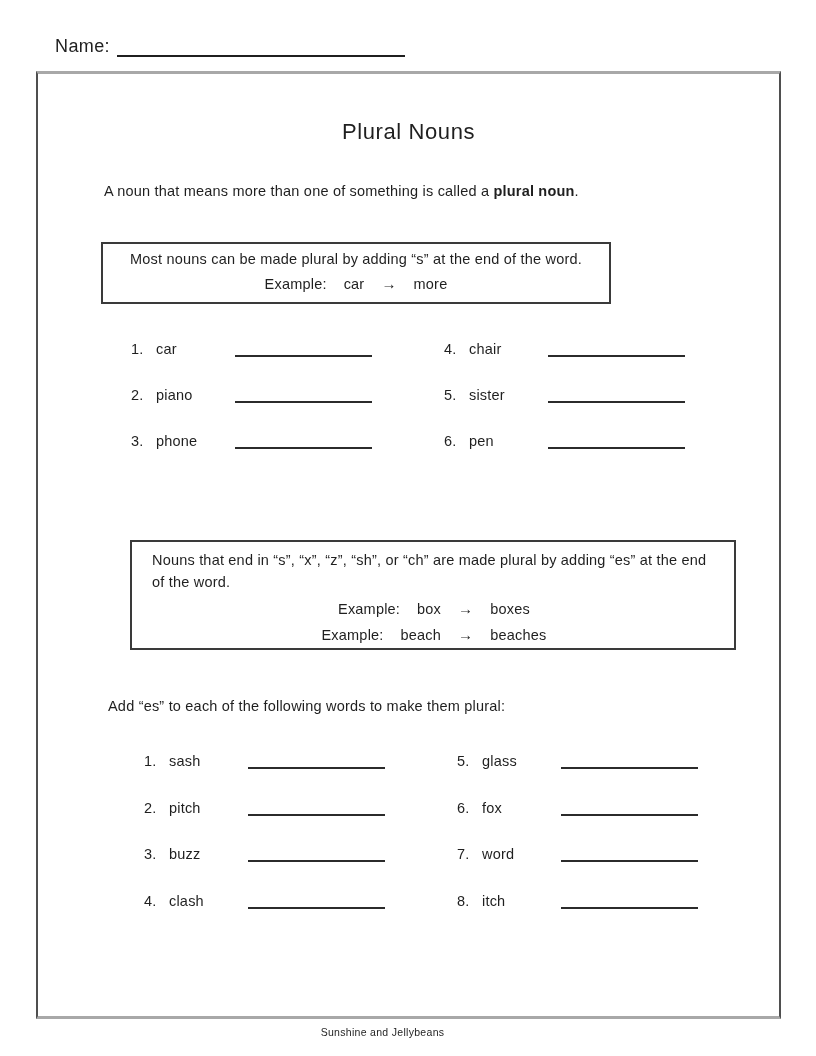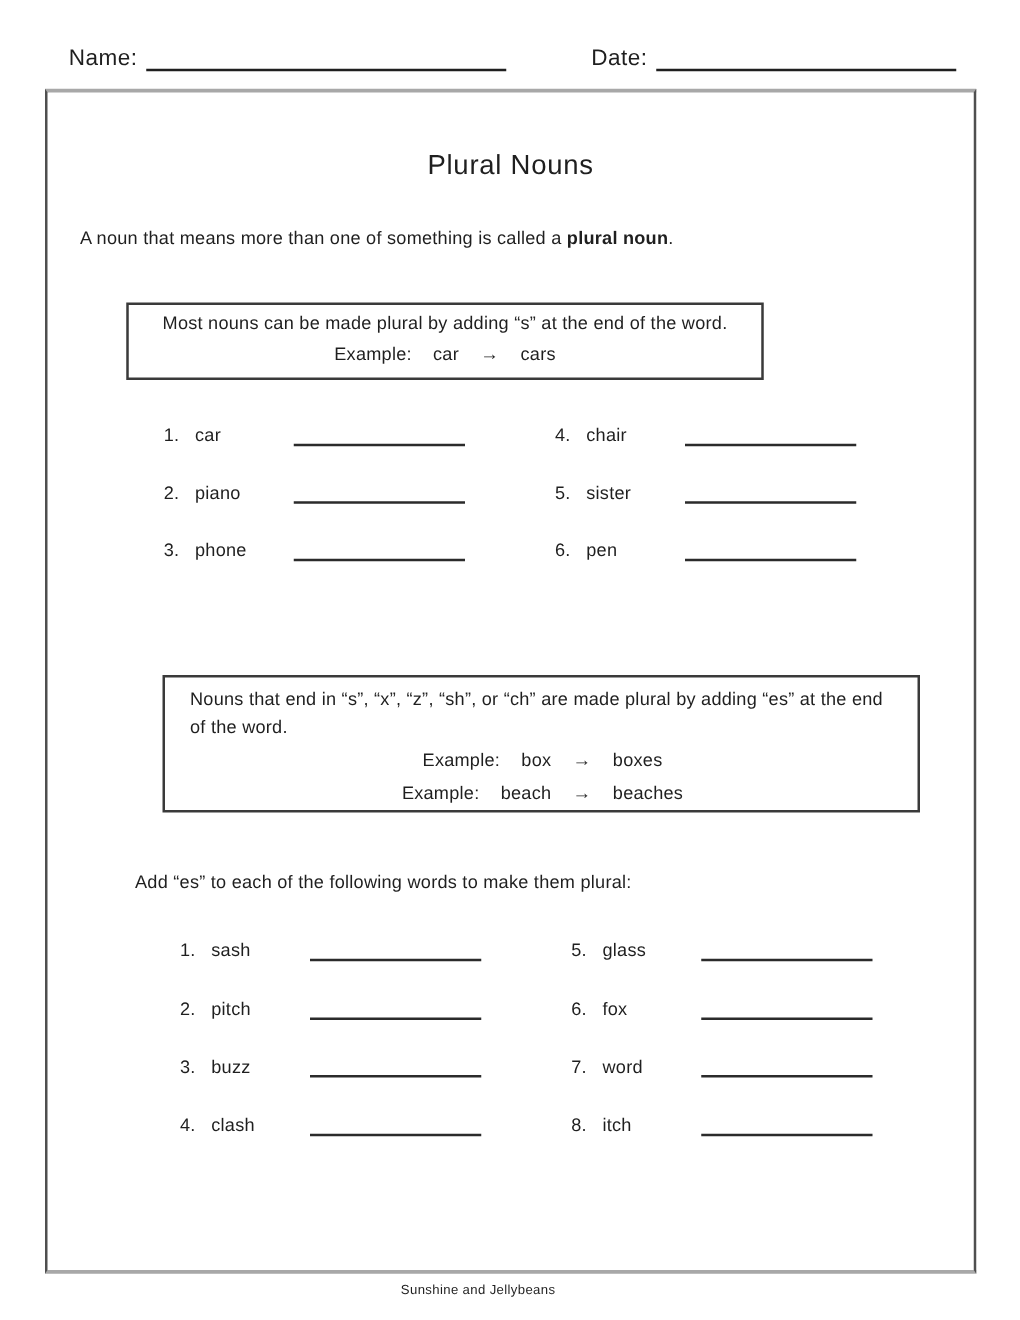--- a/index.html
+++ b/index.html
@@ -23,21 +23,21 @@
   .sheet {
     margin:14px 35px 0 36px;
     width:745px; height:948px;
     border-top:3px solid #a8a8a8;
     border-bottom:3px solid #a8a8a8;
     border-left:2px solid #4f4f4f;
     border-right:2px solid #4f4f4f;
     overflow:hidden;
   }
   .title { margin-top:45px; text-align:center; font-size:22px; font-weight:normal; letter-spacing:0.6px; }
-  .intro { margin:38px 28px 0 26px; font-size:14.5px; letter-spacing:0.2px; }
+  .intro { margin:38px 28px 0 66px; font-size:14.5px; letter-spacing:0.2px; }
   .intro b { font-weight:bold; }
 
   .rule-box { border:2px solid #3a3a3a; font-size:14.5px; letter-spacing:0.2px; }
   .rule-box-1 {
     margin:43px 0 0 63px; width:510px; height:62px;
     text-align:center; padding-top:7px;
   }
   .rule-box-2 {
     margin:64px 0 0 92px; width:606px; height:110px;
     padding:8px 18px 0 20px;
@@ -66,39 +66,35 @@
   .footer { margin-top:7px; text-align:center; padding-right:51px; font-size:10.5px; letter-spacing:0.3px; }
 </style>
 </head>
 <body>
 
 <div class="header">
   <div class="field">
     <span>Name:</span>
     <span class="write-line name-line"></span>
   </div>
-  <div class="field">
-    <span>Date:</span>
-    <span class="write-line date-line"></span>
-  </div>
 </div>
 
 <div class="sheet">
 
   <h1 class="title">Plural Nouns</h1>
 
   <p class="intro"><span>A noun that means more than one of something is called a </span><b>plural noun</b><span>.</span></p>
 
   <div class="rule-box rule-box-1">
     <div>Most nouns can be made plural by adding “s” at the end of the word.</div>
     <div class="example-line">
       <span>Example:</span>
       <span>car</span>
       <span class="arrow">→</span>
-      <span>cars</span>
+      <span>more</span>
     </div>
   </div>
 
 
   <div class="word-list list-1">
     <div class="list-item">
       <span class="num">1.</span>
       <span class="word">car</span>
       <span class="blank"></span>
     </div>

